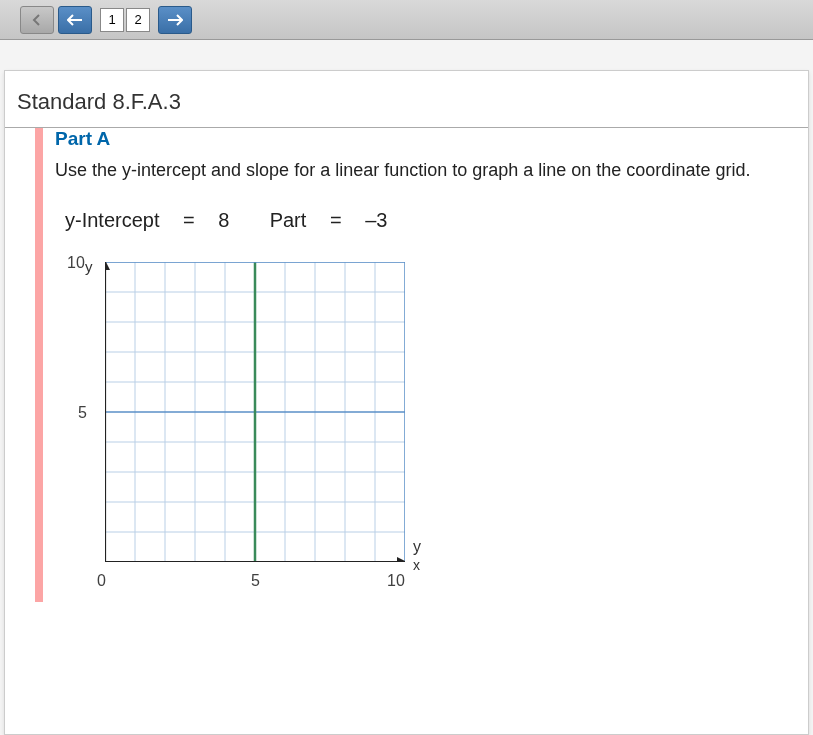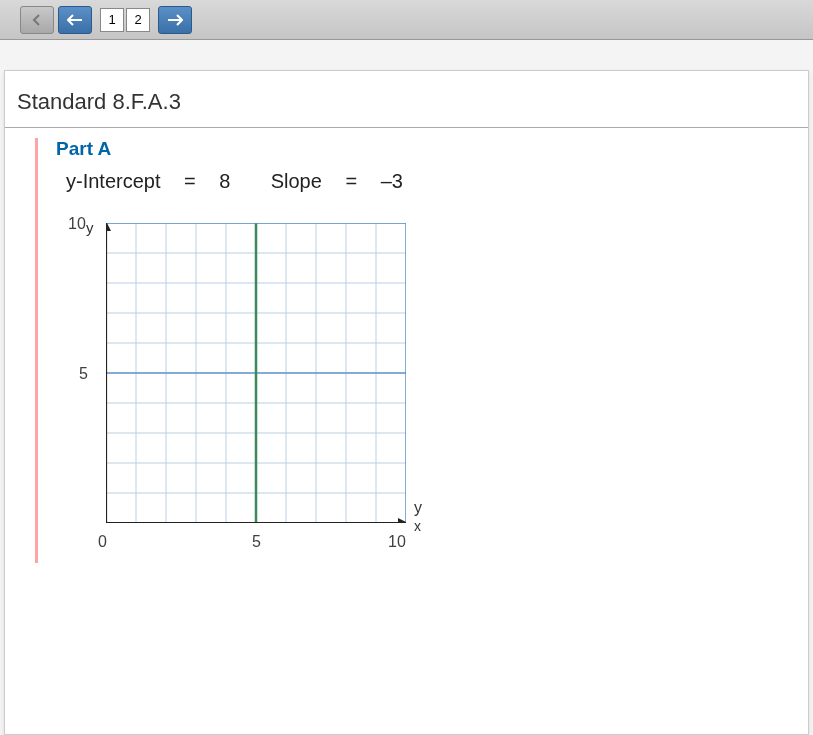--- a/index.html
+++ b/index.html
@@ -63,23 +63,23 @@
       box-shadow: 0 2px 4px rgba(0,0,0,0.1);
     }
     .standard-title {
       font-size: 22px;
       color: #333;
       padding: 18px 10px 12px 12px;
       border-bottom: 1px solid #aaa;
       font-weight: normal;
     }
     .part-block {
-      margin: 10px 20px 0 30px;
-      border-left: 3px solid #fca5a5;
-      padding-left: 18px;
+      margin: 0 20px 0 30px;
+      border-left: 8px solid #fca5a5;
+      padding-left: 12px;
     }
     .part-label {
       color: #0066aa;
       font-weight: bold;
       font-size: 19px;
       margin-bottom: 10px;
     }
     .instruction {
       font-size: 18px;
       color: #222;
@@ -161,27 +161,28 @@
       </svg>
   </div>
 </div>
 
 <div class="content-wrap">
   <div class="page">
     <div class="standard-title">Standard 8.F.A.3</div>
 
     <div class="part-block">
       <div class="part-label">Part A</div>
+      <div class="instruction">Use the y-intercept and slope for a linear function to graph a line on the coordinate grid.</div>
 
       <div class="params">
         <span>y-Intercept</span>
         <span>=</span>
         <span>8</span>
         &nbsp;&nbsp;
-        <span>Slope</span>
+        <span>Part</span>
         <span>=</span>
         <span>–3</span>
       </div>
 
       <div class="graph-area">
         <div class="tick tick-y10">10</div>
         <div class="y-label-top">y</div>
         <div class="tick tick-y5">5</div>
         <div class="tick tick-x0">0</div>
         <div class="tick tick-x5">5</div>

